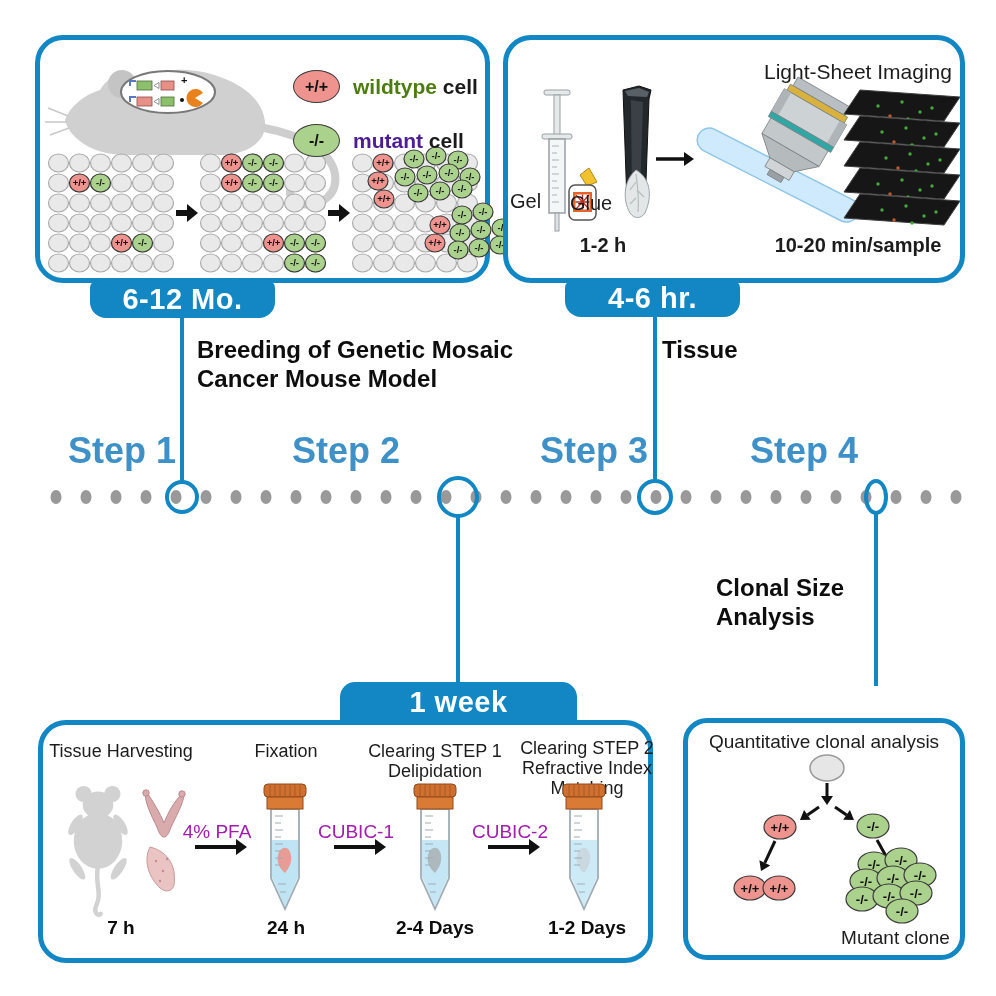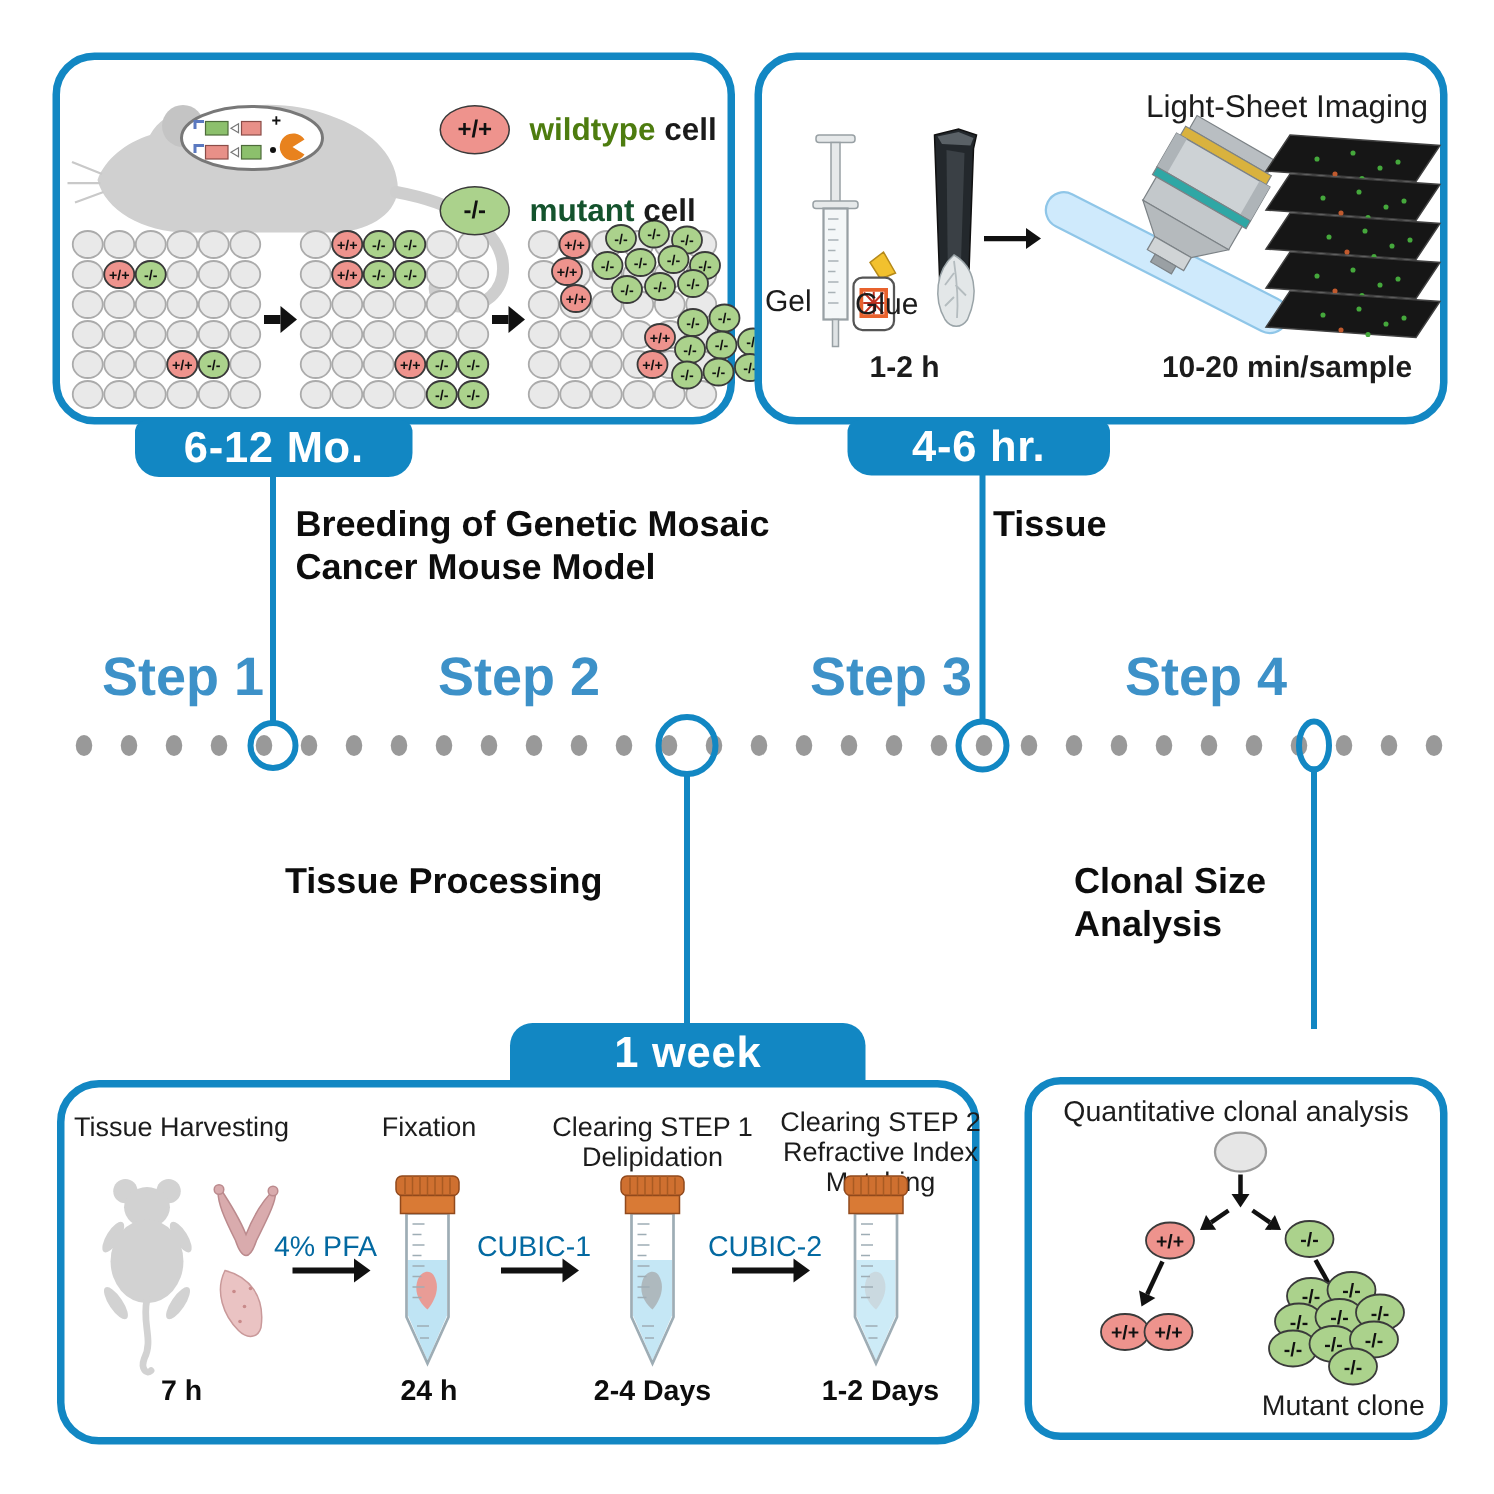--- a/index.html
+++ b/index.html
@@ -10,21 +10,21 @@
   .badge{position:absolute;background:#1287c3;color:#fff;font-weight:bold;font-size:29px;z-index:6;
          display:flex;align-items:center;justify-content:center;letter-spacing:.5px}
   .badge.hang{border-radius:8px 8px 16px 16px}
   .badge.cap{border-radius:15px 15px 2px 2px}
   .badge.small{font-size:26px}
   .vline{position:absolute;width:4px;background:#1287c3;z-index:1}
   .step-label{position:absolute;color:#3d91c8;font-size:36px;font-weight:bold;z-index:3;white-space:nowrap}
   .black-label{position:absolute;color:#0d0d0d;font-size:24px;font-weight:bold;line-height:29px;z-index:3;white-space:nowrap}
   .ptitle{position:absolute;color:#1c1c1c;font-size:18px;text-align:center;line-height:20px}
   .ptime{position:absolute;color:#0d0d0d;font-size:19px;font-weight:bold;text-align:center}
-  .reagent{position:absolute;color:#0369a1;font-size:19px;text-align:center;white-space:nowrap}
+  .reagent{position:absolute;color:#a21caf;font-size:19px;text-align:center;white-space:nowrap}
   .plabel{position:absolute;color:#1c1c1c;font-size:20px;white-space:nowrap}
   .ptext-c{position:absolute;color:#1c1c1c;text-align:center}
   .harrow{position:absolute;height:4px;background:#111}
   .harrow:after{content:"";position:absolute;right:-10px;top:-6px;width:0;height:0;
     border-left:11px solid #111;border-top:8px solid transparent;border-bottom:8px solid transparent}
   .legend-row{position:absolute;display:flex;align-items:center;gap:13px;z-index:3}
   .legend-cell{width:47px;height:33px;border-radius:50%;border:1.5px solid #3a3a3a;display:flex;
     align-items:center;justify-content:center;font-weight:bold;font-size:16px;color:#111}
   .legend-text{font-size:21px;font-weight:bold;color:#1a1a1a;white-space:nowrap}
   svg{position:absolute;overflow:visible}
@@ -263,21 +263,21 @@
       <div class="legend-text">
         <span style="color:#4d7c0f">wildtype</span>
         <span>cell</span>
       </div>
     </div>
     <div class="legend-row" style="left:253px;top:84px">
       <div class="legend-cell" style="background:#abd28c">
         <span>-/-</span>
       </div>
       <div class="legend-text">
-        <span style="color:#14532d">mutant</span>
+        <span style="color:#4c1d95">mutant</span>
         <span>cell</span>
       </div>
     </div>
   </div>
   <div class="badge hang" style="left:90px;top:280px;width:185px;height:38px">6-12 Mo.</div>
 
   <div class="panel" style="left:503px;top:35px;width:462px;height:248px">
     <svg id="p2-svg" class="fill-svg" viewBox="0 0 452 238">
 
       <g transform="translate(28,50)">
@@ -381,21 +381,20 @@
     <div class="ptext-c" style="left:40px;top:194px;width:110px;font-size:20px;font-weight:bold">1-2 h</div>
     <div class="ptext-c" style="left:252px;top:194px;width:196px;font-size:20px;font-weight:bold">10-20 min/sample</div>
   </div>
   <div class="badge hang" style="left:565px;top:280px;width:175px;height:37px">4-6 hr.</div>
 
   <div class="black-label" style="left:197px;top:335px">
     <div>Breeding of Genetic Mosaic</div>
     <div>Cancer Mouse Model</div>
   </div>
   <div class="black-label" style="left:662px;top:335px">Tissue</div>
-  <div class="black-label" style="left:190px;top:573px">Tissue Processing</div>
   <div class="black-label" style="left:716px;top:573px">
     <div>Clonal Size</div>
     <div>Analysis</div>
   </div>
 
   <div class="step-label" style="left:68px;top:430px">Step 1</div>
   <div class="step-label" style="left:292px;top:430px">Step 2</div>
   <div class="step-label" style="left:540px;top:430px">Step 3</div>
   <div class="step-label" style="left:750px;top:430px">Step 4</div>
 

